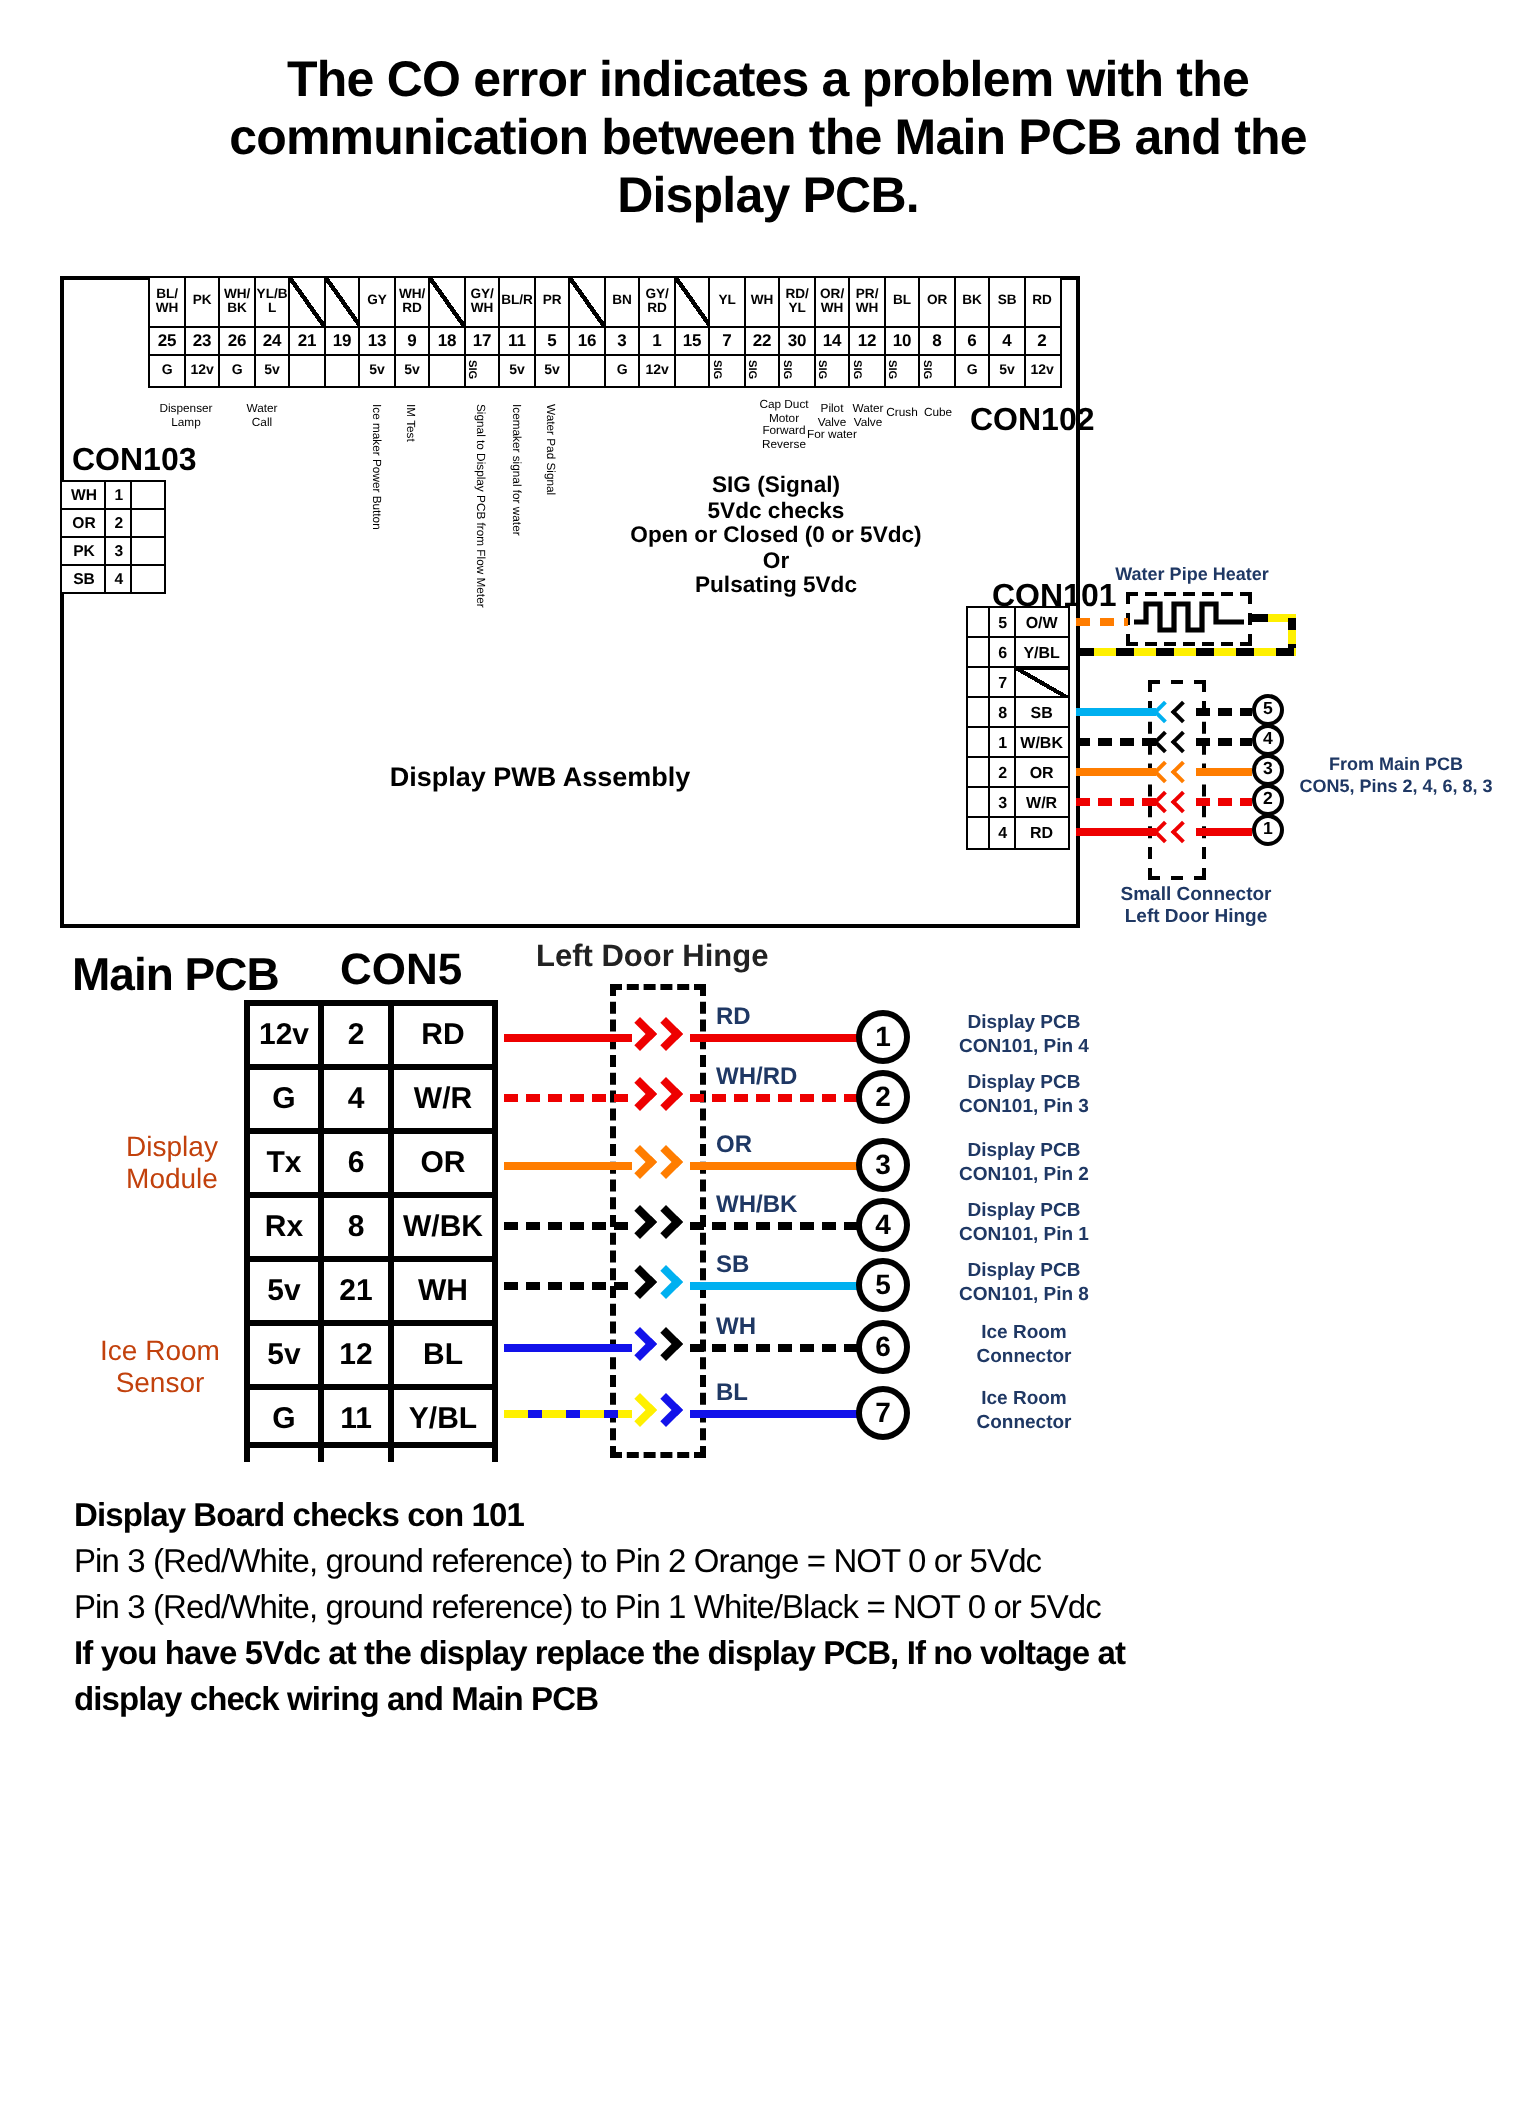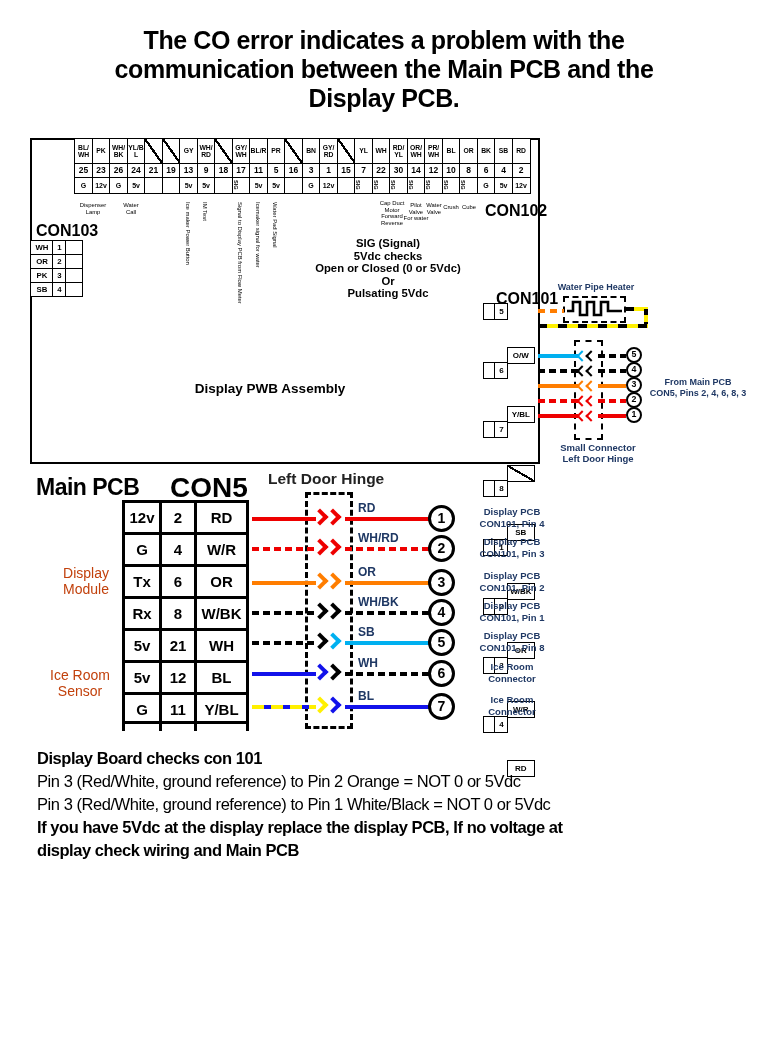--- a/index.html
+++ b/index.html
@@ -38,21 +38,21 @@
   .signote{position:absolute;left:250px;top:97px;width:212px;text-align:center;font-weight:bold;
            font-size:11.3px;line-height:12.6px;}
   .assembly{position:absolute;left:128px;top:241px;width:220px;text-align:center;font-weight:bold;font-size:13.5px;}
   
   .con101{position:absolute;left:451px;top:163px;}
   .c101row{display:flex;}
   .c101row+.c101row{margin-top:-1.6px;}
   .c101row div{box-sizing:border-box;border:1.6px solid #000;height:16.6px;display:flex;align-items:center;
         justify-content:center;font-weight:bold;font-size:8px;background:#fff;}
   .c101row div+div{margin-left:-1.6px;}
-  .c101-b{width:13px;} .c101-p{width:14px;} .c101-c{width:28px;margin-top:44px;}
+  .c101-b{width:13px;} .c101-p{width:14px;} .c101-c{width:28px;}
   .c101-c.slash{background:linear-gradient(to top right,transparent 46%,#000 46%,#000 54%,transparent 54%);}
   
   .seg{position:absolute;height:4px;}
   .seg.red{background:var(--red);} .seg.redd{background:repeating-linear-gradient(90deg,var(--red) 0 7px,transparent 7px 11px);}
   .seg.orange{background:var(--orange);} .seg.oranged{background:repeating-linear-gradient(90deg,var(--orange) 0 7px,transparent 7px 12px);}
   .seg.blackd{background:repeating-linear-gradient(90deg,var(--ink) 0 7px,transparent 7px 11px);}
   .seg.cyan{background:var(--cyan);} .seg.blue{background:var(--blue);}
   .seg.yb{background:repeating-linear-gradient(90deg,var(--ink) 0 9px,var(--yellow) 9px 20px);}
   .seg.ybv{background:repeating-linear-gradient(0deg,var(--ink) 0 6px,var(--yellow) 6px 13px);}
   .seg.ylbl{background:repeating-linear-gradient(90deg,var(--yellow) 0 12px,var(--blue) 12px 19px);}
@@ -70,21 +70,21 @@
   .heater-label{position:absolute;left:548px;top:282px;width:96px;text-align:center;font-weight:bold;
         font-size:9px;color:var(--navy);}
   .heater-box{position:absolute;left:563px;top:296px;width:63px;height:27px;border:2px dashed #000;
         box-sizing:border-box;display:flex;align-items:center;justify-content:center;}
   .hingebox-s{position:absolute;left:574px;top:340px;width:29px;height:100px;border:2px dashed #000;box-sizing:border-box;}
   .hw{position:absolute;left:538px;width:106px;height:16px;}
   .hw .circ{width:16px;height:16px;font-size:8.8px;line-height:10.5px;left:88px;top:-1px;border-width:2px;}
   .navytext{position:absolute;color:var(--navy);font-weight:bold;text-align:center;white-space:pre-line;}
   
   .mainpcb-label{position:absolute;left:36px;top:474px;font-size:23px;font-weight:bold;letter-spacing:-0.5px;}
-  .con5-label{position:absolute;left:170px;top:472px;font-size:28px;font-weight:bold;}
+  .con5-label{position:absolute;left:170px;top:472px;font-size:22px;font-weight:bold;}
   .con5{position:absolute;left:122px;top:500px;}
   .c5row{display:flex;}
   .c5row+.c5row{margin-top:-3px;}
   .c5row div{box-sizing:border-box;border:3px solid #000;height:35px;display:flex;align-items:center;
         justify-content:center;font-weight:bold;font-size:15px;background:#fff;}
   .c5row div+div{margin-left:-3px;}
   .c5-s{width:40px;} .c5-p{width:38px;} .c5-c{width:55px;}
   .c5partial{margin-top:-3px;height:10px;overflow:hidden;display:flex;}
   .c5partial div{box-sizing:border-box;border:3px solid #000;height:20px;background:#fff;}
   .c5partial div+div{margin-left:-3px;}

